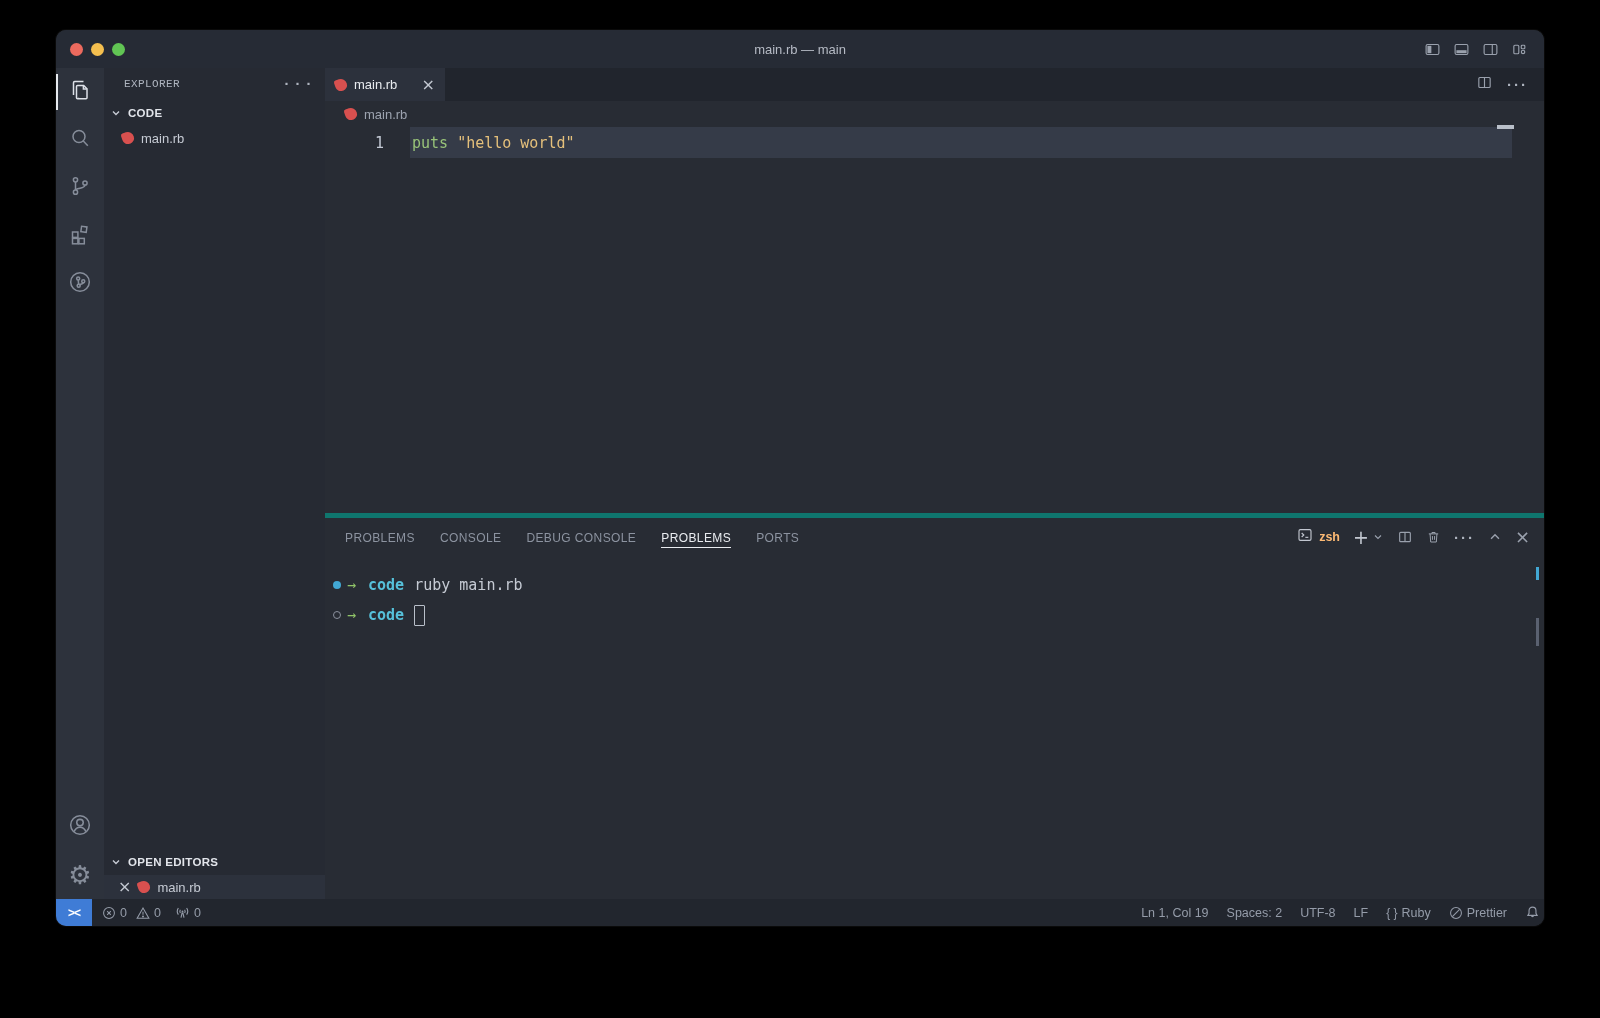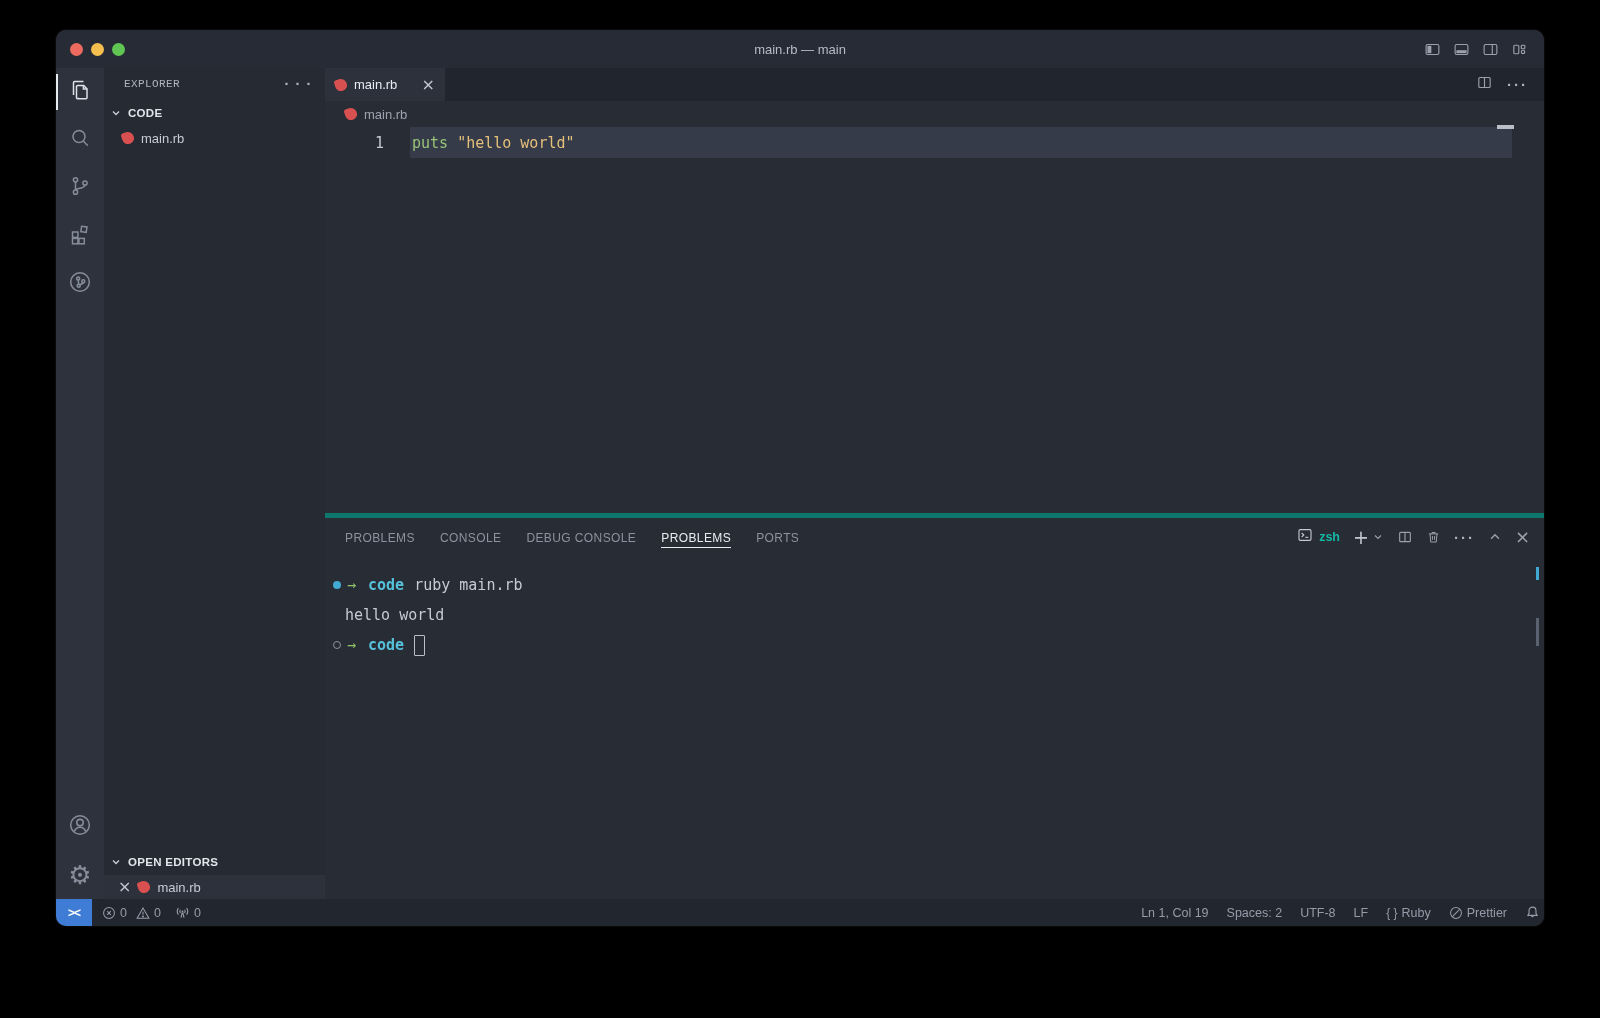--- a/index.html
+++ b/index.html
@@ -65,21 +65,21 @@
 
   
   .panel { height:386px; border-top:5px solid #0f766e; background:#282c34; display:flex; flex-direction:column; flex:0 0 auto; }
   .panel-header { height:38px; display:flex; align-items:center; padding:0 14px 0 20px; flex:0 0 auto; }
   .panel-tabs { display:flex; gap:25px; flex:1; }
   .ptab { font-size:12px; letter-spacing:.4px; color:#8c93a0; cursor:pointer; padding:10px 0 8px 0; position:relative; }
   .ptab.active { color:#e9ecf0; }
   .ptab.active::after { content:""; position:absolute; left:0; right:0; bottom:5px; height:1px; background:#e9ecf0; }
   .panel-actions { display:flex; align-items:center; gap:13px; color:#9aa1ad; }
   .shell-chip { display:flex; align-items:center; gap:6px; cursor:pointer; }
-  .shell-label { font-size:12.5px; font-weight:bold; color:#14b8a6; }
+  .shell-label { font-size:12.5px; font-weight:bold; color:#fdba74; }
   .pa-icon { cursor:pointer; display:flex; align-items:center; }
   .plus-glyph { font-size:19px; line-height:1; font-weight:400; color:#c2c7d0; font-family:"DejaVu Sans", sans-serif; }
 
   .terminal { flex:1; position:relative; padding:14px 8px 0 8px; font-family:"DejaVu Sans Mono", monospace; font-size:15px; color:#c5cad3; cursor:text; }
   .term-line { height:30px; display:flex; align-items:center; }
   .dot-filled { width:8px; height:8px; border-radius:50%; background:#42a8d4; margin-right:6px; flex:0 0 auto; }
   .dot-hollow { width:8px; height:8px; border-radius:50%; border:1.5px solid #8b919e; margin-right:6px; flex:0 0 auto; }
   .term-arrow { color:#90c468; margin-right:12px; }
   .term-cwd { color:#56c1da; font-weight:bold; margin-right:10px; }
   .out-line { padding-left:12px; }
@@ -326,23 +326,20 @@
             </div>
           </div>
 
           <div class="terminal">
             <div class="term-line">
               <span class="dot-filled"></span>
               <span class="term-arrow">→</span>
               <span class="term-cwd">code</span>
               <span>ruby main.rb</span>
             </div>
-            <div class="term-line out-line">
-              <span>hello world</span>
-            </div>
             <div class="term-line">
               <span class="dot-hollow"></span>
               <span class="term-arrow">→</span>
               <span class="term-cwd">code</span>
               <span class="term-cursor"></span>
             </div>
             <div class="term-scroll-cyan"></div>
             <div class="term-scroll-thumb"></div>
           </div>
         </div>

